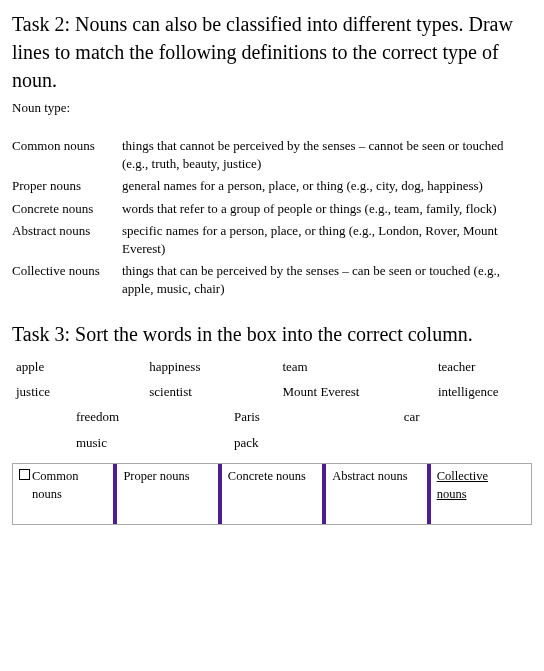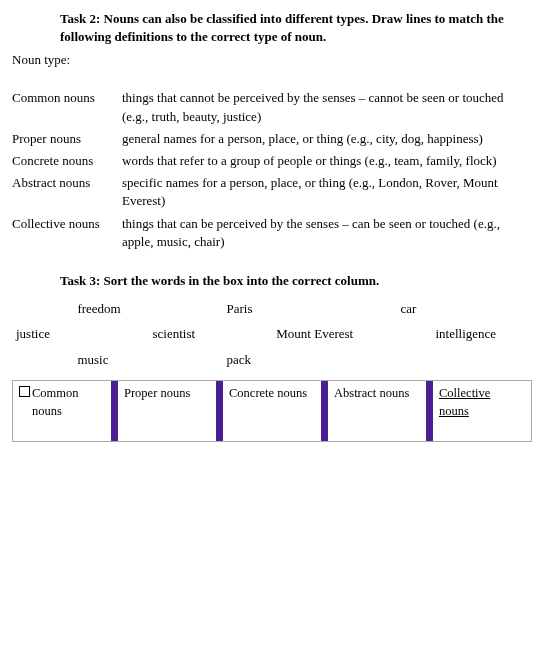--- a/index.html
+++ b/index.html
@@ -6,25 +6,24 @@
     body {
       font-family: serif;
       font-size: 13px;
       background: #fff;
       color: #000;
       width: 544px;
       min-height: 671px;
       padding: 10px 12px;
     }
     .task-title {
-      font-weight: bold;
-      font-size: 13px;
+      font-weight: normal;
+      font-size: 20px;
       margin-bottom: 6px;
       line-height: 1.4;
-      margin-left: 48px;
     }
     .noun-type-label {
       font-size: 13px;
       margin-bottom: 20px;
     }
     .noun-table {
       width: 100%;
       border-collapse: collapse;
       margin-bottom: 2px;
       font-size: 13px;
@@ -66,21 +65,21 @@
     }
     .columns-row {
       display: flex;
       flex-direction: row;
       border: 1px solid #aaa;
       margin-top: 6px;
       font-size: 12.5px;
     }
     .col-cell {
       flex: 1;
-      border-right: 7px solid #4c1d95;
+      border-right: 4px solid #4c1d95;
       padding: 4px 6px;
       min-height: 60px;
       vertical-align: top;
     }
     .col-cell:last-child {
       border-right: none;
       text-decoration: underline;
     }
     .col-header {
       font-weight: normal;
@@ -135,36 +134,45 @@
 
 <div class="section-divider"></div>
 
 <div class="task3-section">
   <div class="task-title">Task 3: Sort the words in the box into the correct column.</div>
 
   <div class="word-grid">
     <table>
       <tbody id="word-rows">
           <tr>
+            <td>apple</td>
+            <td></td>
+            <td>happiness</td>
+            <td></td>
+            <td>team</td>
+            <td></td>
+            <td>teacher</td>
+          </tr>
+          <tr>
+            <td>justice</td>
+            <td></td>
+            <td>scientist</td>
+            <td></td>
+            <td>Mount Everest</td>
+            <td></td>
+            <td>intelligence</td>
+          </tr>
+          <tr>
             <td></td>
             <td>freedom</td>
             <td></td>
             <td>Paris</td>
             <td></td>
             <td>car</td>
             <td></td>
-          </tr>
-          <tr>
-            <td>justice</td>
-            <td></td>
-            <td>scientist</td>
-            <td></td>
-            <td>Mount Everest</td>
-            <td></td>
-            <td>intelligence</td>
           </tr>
           <tr>
             <td></td>
             <td>music</td>
             <td></td>
             <td>pack</td>
             <td></td>
             <td></td>
             <td></td>
           </tr>

